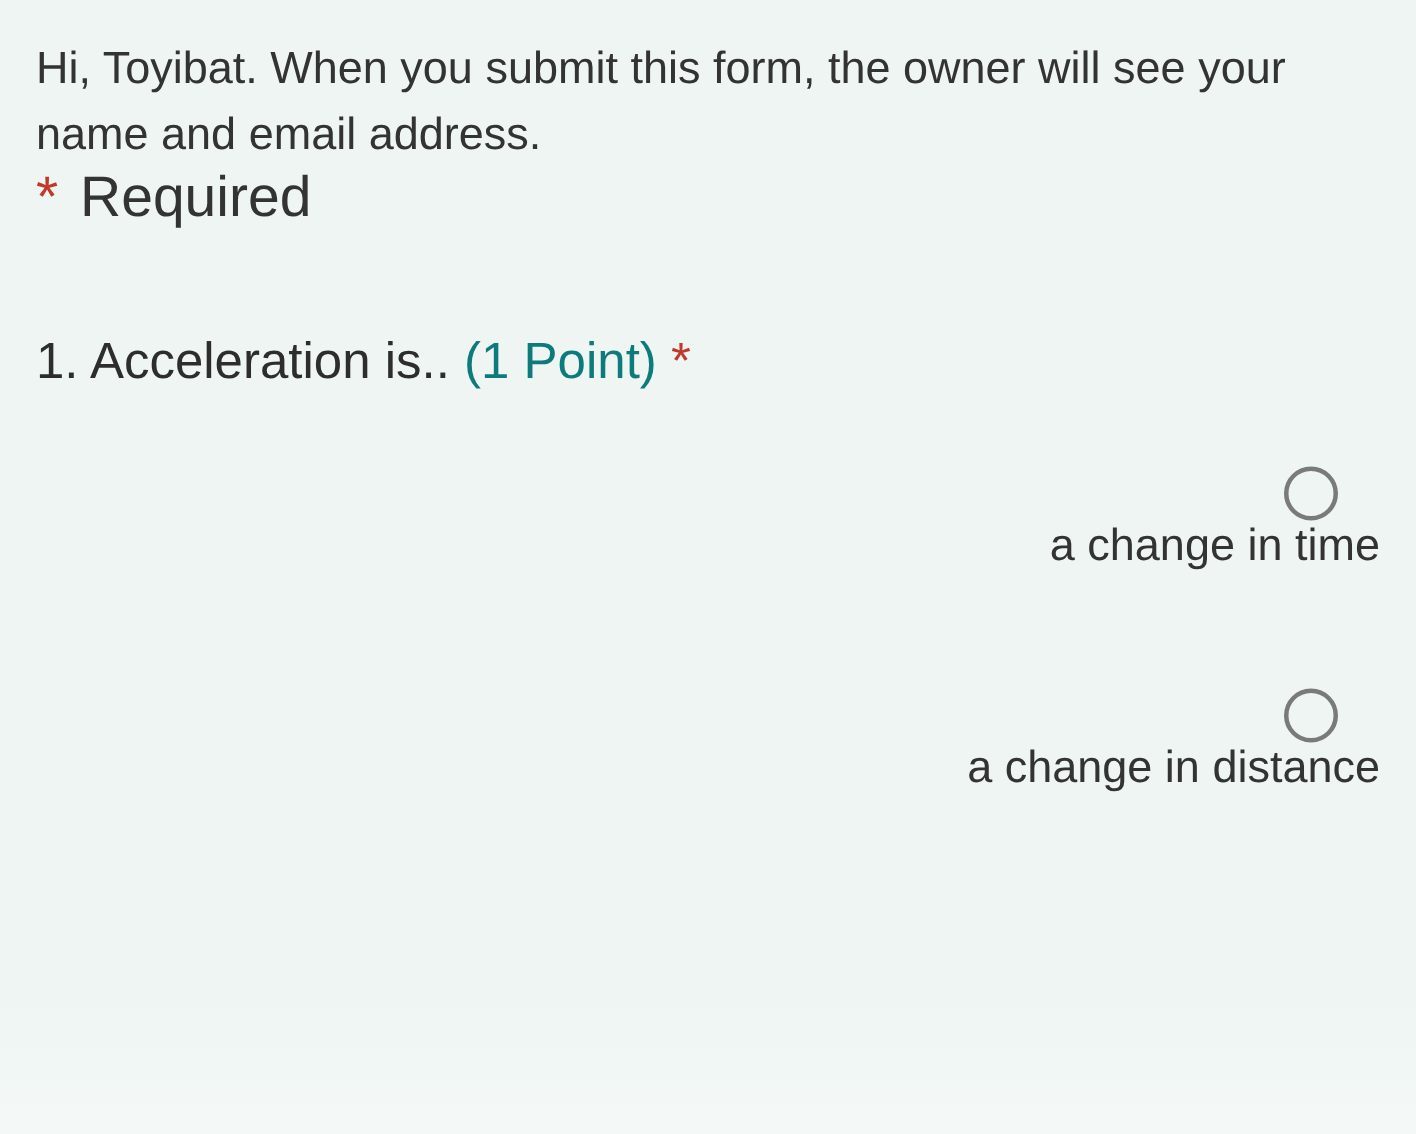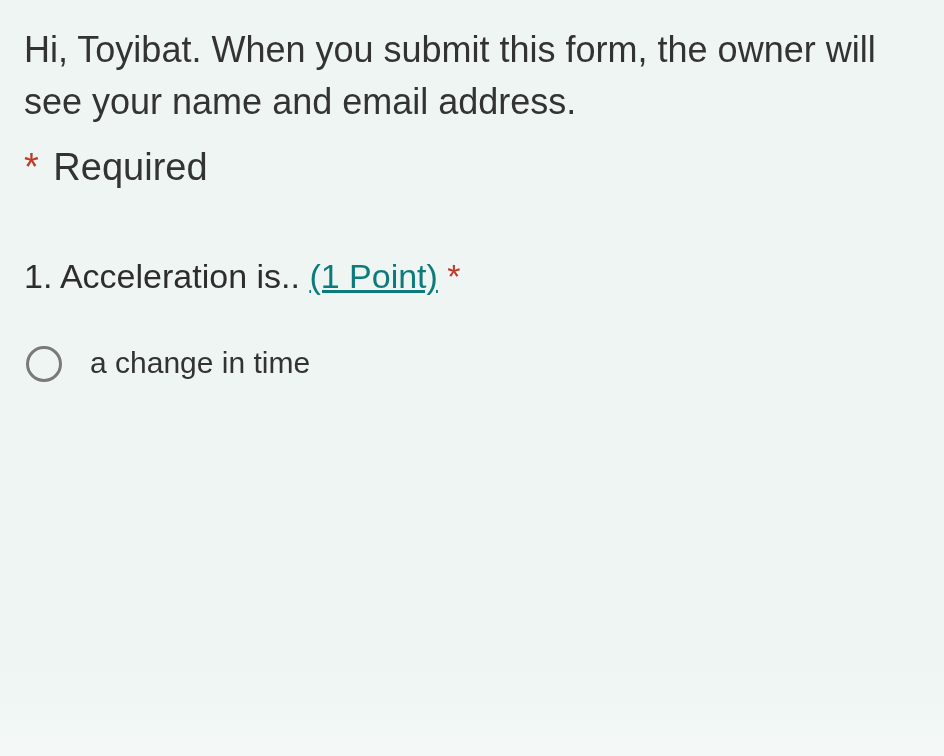--- a/index.html
+++ b/index.html
@@ -10,24 +10,23 @@
     background: #eef5f3;
     font-family: "Segoe UI", "Helvetica Neue", Arial, sans-serif;
     color: #2d2d2d;
     overflow: hidden;
   }
   .form-container {
     padding: 24px 24px 0 24px;
     box-sizing: border-box;
   }
   .intro-text {
-    font-size: 36px;
+    font-size: 30px;
     line-height: 1.45;
     color: #333;
-    margin-bottom: 18px;
   }
   .required-line {
     font-size: 38px;
     color: #333;
     margin-bottom: 68px;
   }
   .required-asterisk {
     color: #c0392b;
     margin-right: 4px;
     vertical-align: top;
@@ -35,33 +34,33 @@
   .question-block {
     margin-bottom: 40px;
   }
   .question-title {
     font-size: 34px;
     color: #2d2d2d;
     margin-bottom: 50px;
   }
   .question-points {
     color: #0d7b7b;
-    text-decoration: underline;
   }
   .question-required {
     color: #c0392b;
   }
   .options {
     padding-left: 2px;
   }
   .option-row {
     display: flex;
-    align-items: flex-start;
+    align-items: flex-end;
     margin-bottom: 78px;
     cursor: pointer;
+    flex-direction: column;
   }
   .option-row:last-child {
     margin-bottom: 0;
   }
   .radio-outer {
     width: 36px;
     height: 36px;
     border: 3px solid #7a7a7a;
     border-radius: 50%;
     box-sizing: border-box;
@@ -122,19 +121,25 @@
     <div class="options">
 
       <div class="option-row">
         <span class="radio-outer">
           
         </span>
         <span class="option-label">a change in time</span>
       </div>
 
 
+      <div class="option-row">
+        <span class="radio-outer">
+          
+        </span>
+        <span class="option-label">a change in distance</span>
+      </div>
 
     </div>
   </div>
 
 </div>
 
 <div class="fade-bottom"></div>
 
 </body></html>

